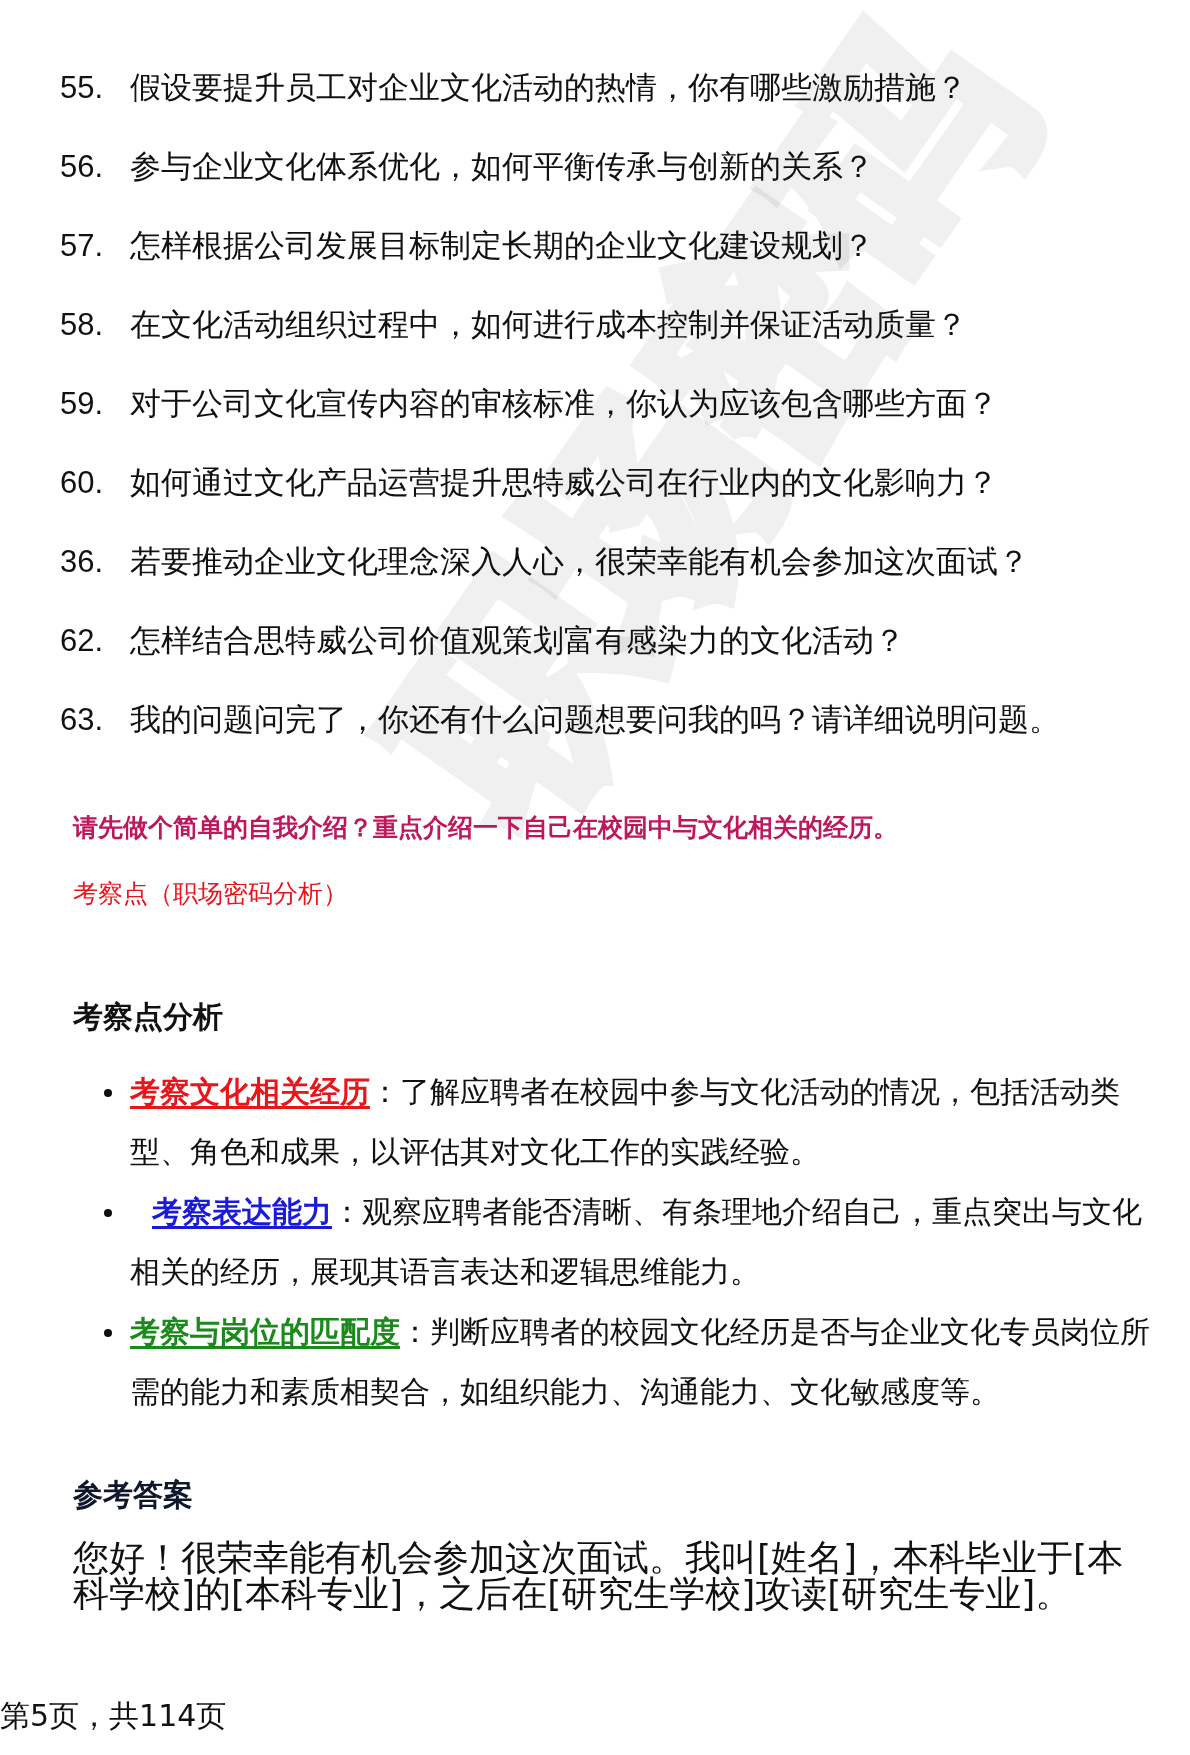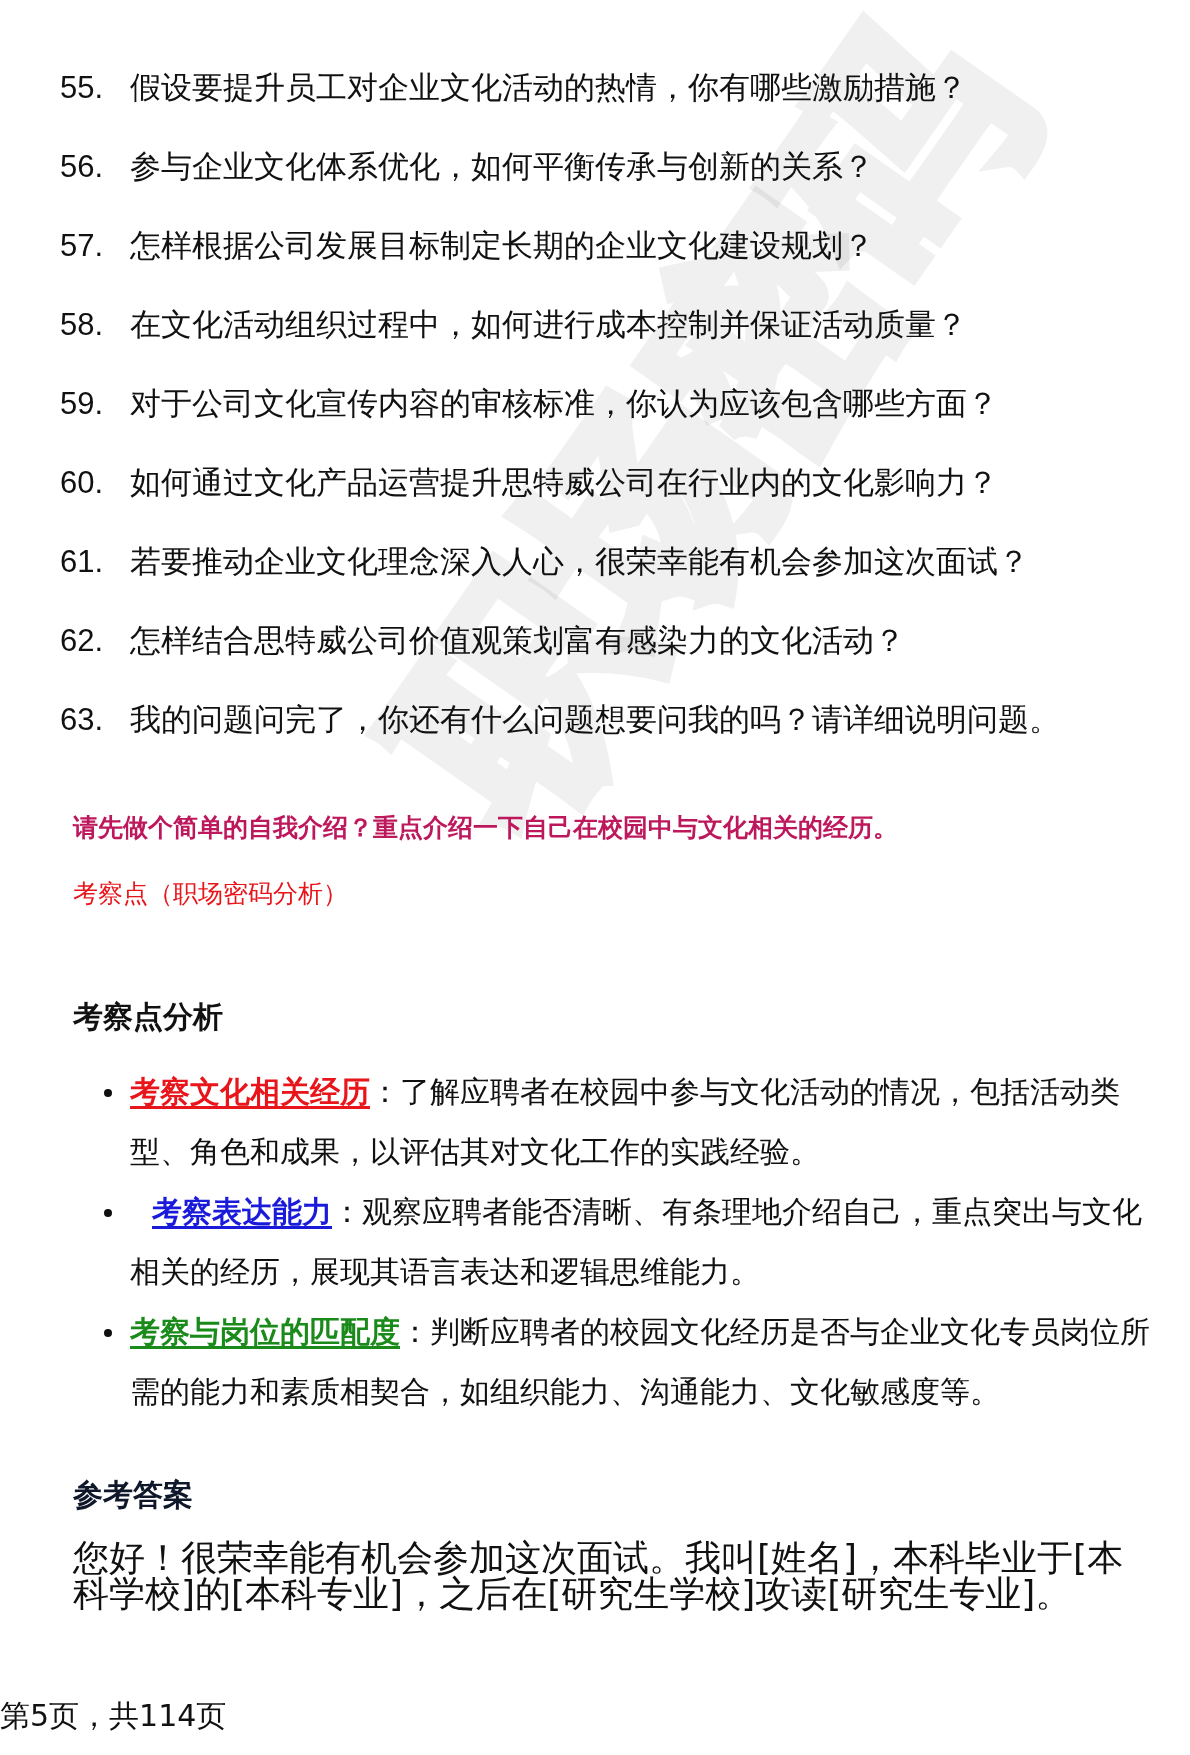--- a/index.html
+++ b/index.html
@@ -168,21 +168,21 @@
     </div>
     <div class="q-item">
       <span class="q-num">59.</span>
       <span class="q-text">对于公司文化宣传内容的审核标准，你认为应该包含哪些方面？</span>
     </div>
     <div class="q-item">
       <span class="q-num">60.</span>
       <span class="q-text">如何通过文化产品运营提升思特威公司在行业内的文化影响力？</span>
     </div>
     <div class="q-item">
-      <span class="q-num">61.</span>
+      <span class="q-num">36.</span>
       <span class="q-text">若要推动企业文化理念深入人心，很荣幸能有机会参加这次面试？</span>
     </div>
     <div class="q-item">
       <span class="q-num">62.</span>
       <span class="q-text">怎样结合思特威公司价值观策划富有感染力的文化活动？</span>
     </div>
     <div class="q-item">
       <span class="q-num">63.</span>
       <span class="q-text">我的问题问完了，你还有什么问题想要问我的吗？请详细说明问题。</span>
     </div>

